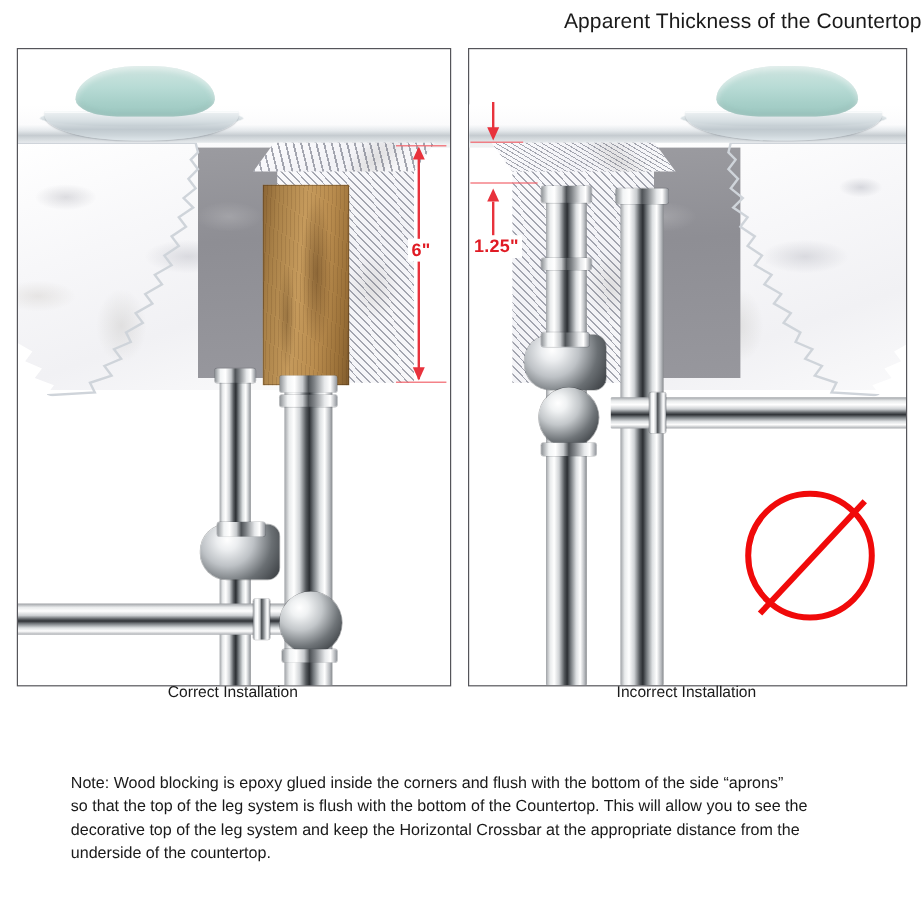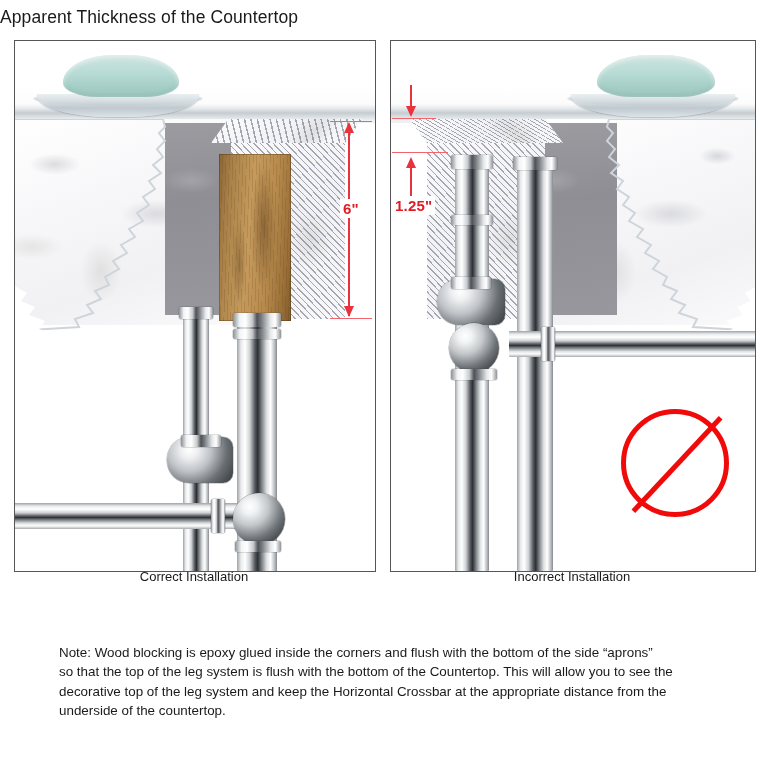--- a/index.html
+++ b/index.html
@@ -10,21 +10,21 @@
     font-family:"Liberation Sans", sans-serif;
     color:#000000;
     overflow:hidden;
     position:relative;
   }
   #page{position:relative;width:768px;height:767px;}
 
   
   .title{
     position:absolute;top:6px;left:0;width:768px;
-    text-align:left;
+    text-align:right;
     font-size:17.5px;line-height:22px;
     color:#1a1a1a;
     letter-spacing:.1px;
   }
 
   
   .panel{
     position:absolute;
     border:1.5px solid #55555a;
     background:#ffffff;

